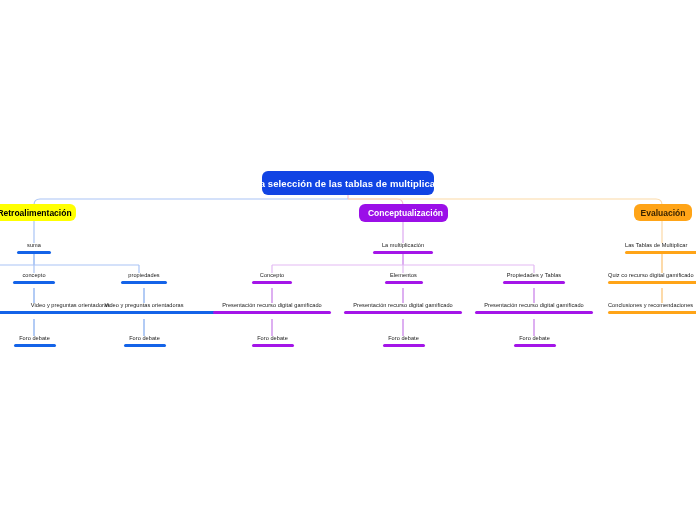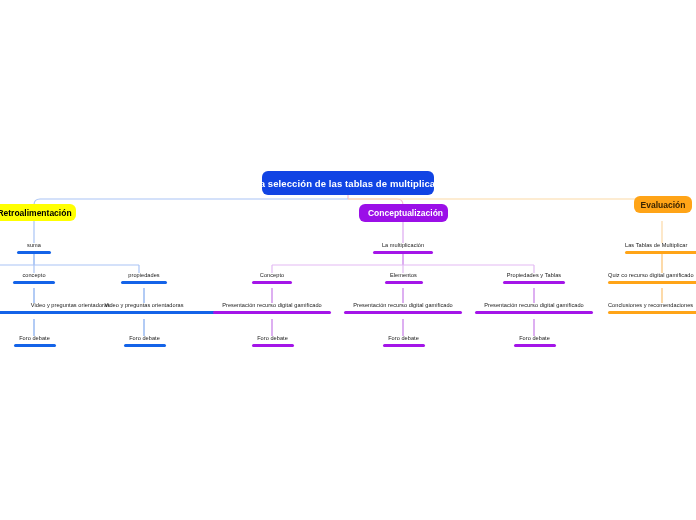--- a/index.html
+++ b/index.html
@@ -214,21 +214,21 @@
   </div>
   <div class="leaf purp" style="left:475px; top:303px; width:118px;">
     <span class="leaf-label">Presentación recurso digital gamificado</span>
     <span class="leaf-bar" style="width:118px;"></span>
   </div>
   <div class="leaf purp" style="left:512px; top:336px; width:45px;">
     <span class="leaf-label">Foro debate</span>
     <span class="leaf-bar" style="width:42px;"></span>
   </div>
 
-  <div class="branch-node orange" style="left:634px; top:196px; width:58px; height:17px;border-radius:6px;">Evaluación</div>
+  <div class="branch-node orange" style="left:634px; top:204px; width:58px; height:17px;border-radius:6px;">Evaluación</div>
 
   <div class="leaf orng" style="left:625px; top:243px; width:80px; align-items:flex-start;">
     <span class="leaf-label">Las Tablas de Multiplicar</span>
     <span class="leaf-bar" style="width:80px;"></span>
   </div>
 
   <div class="leaf orng" style="left:608px; top:273px; width:100px; align-items:flex-start;">
     <span class="leaf-label">Quiz co recurso digital gamificado</span>
     <span class="leaf-bar" style="width:100px;"></span>
   </div>

